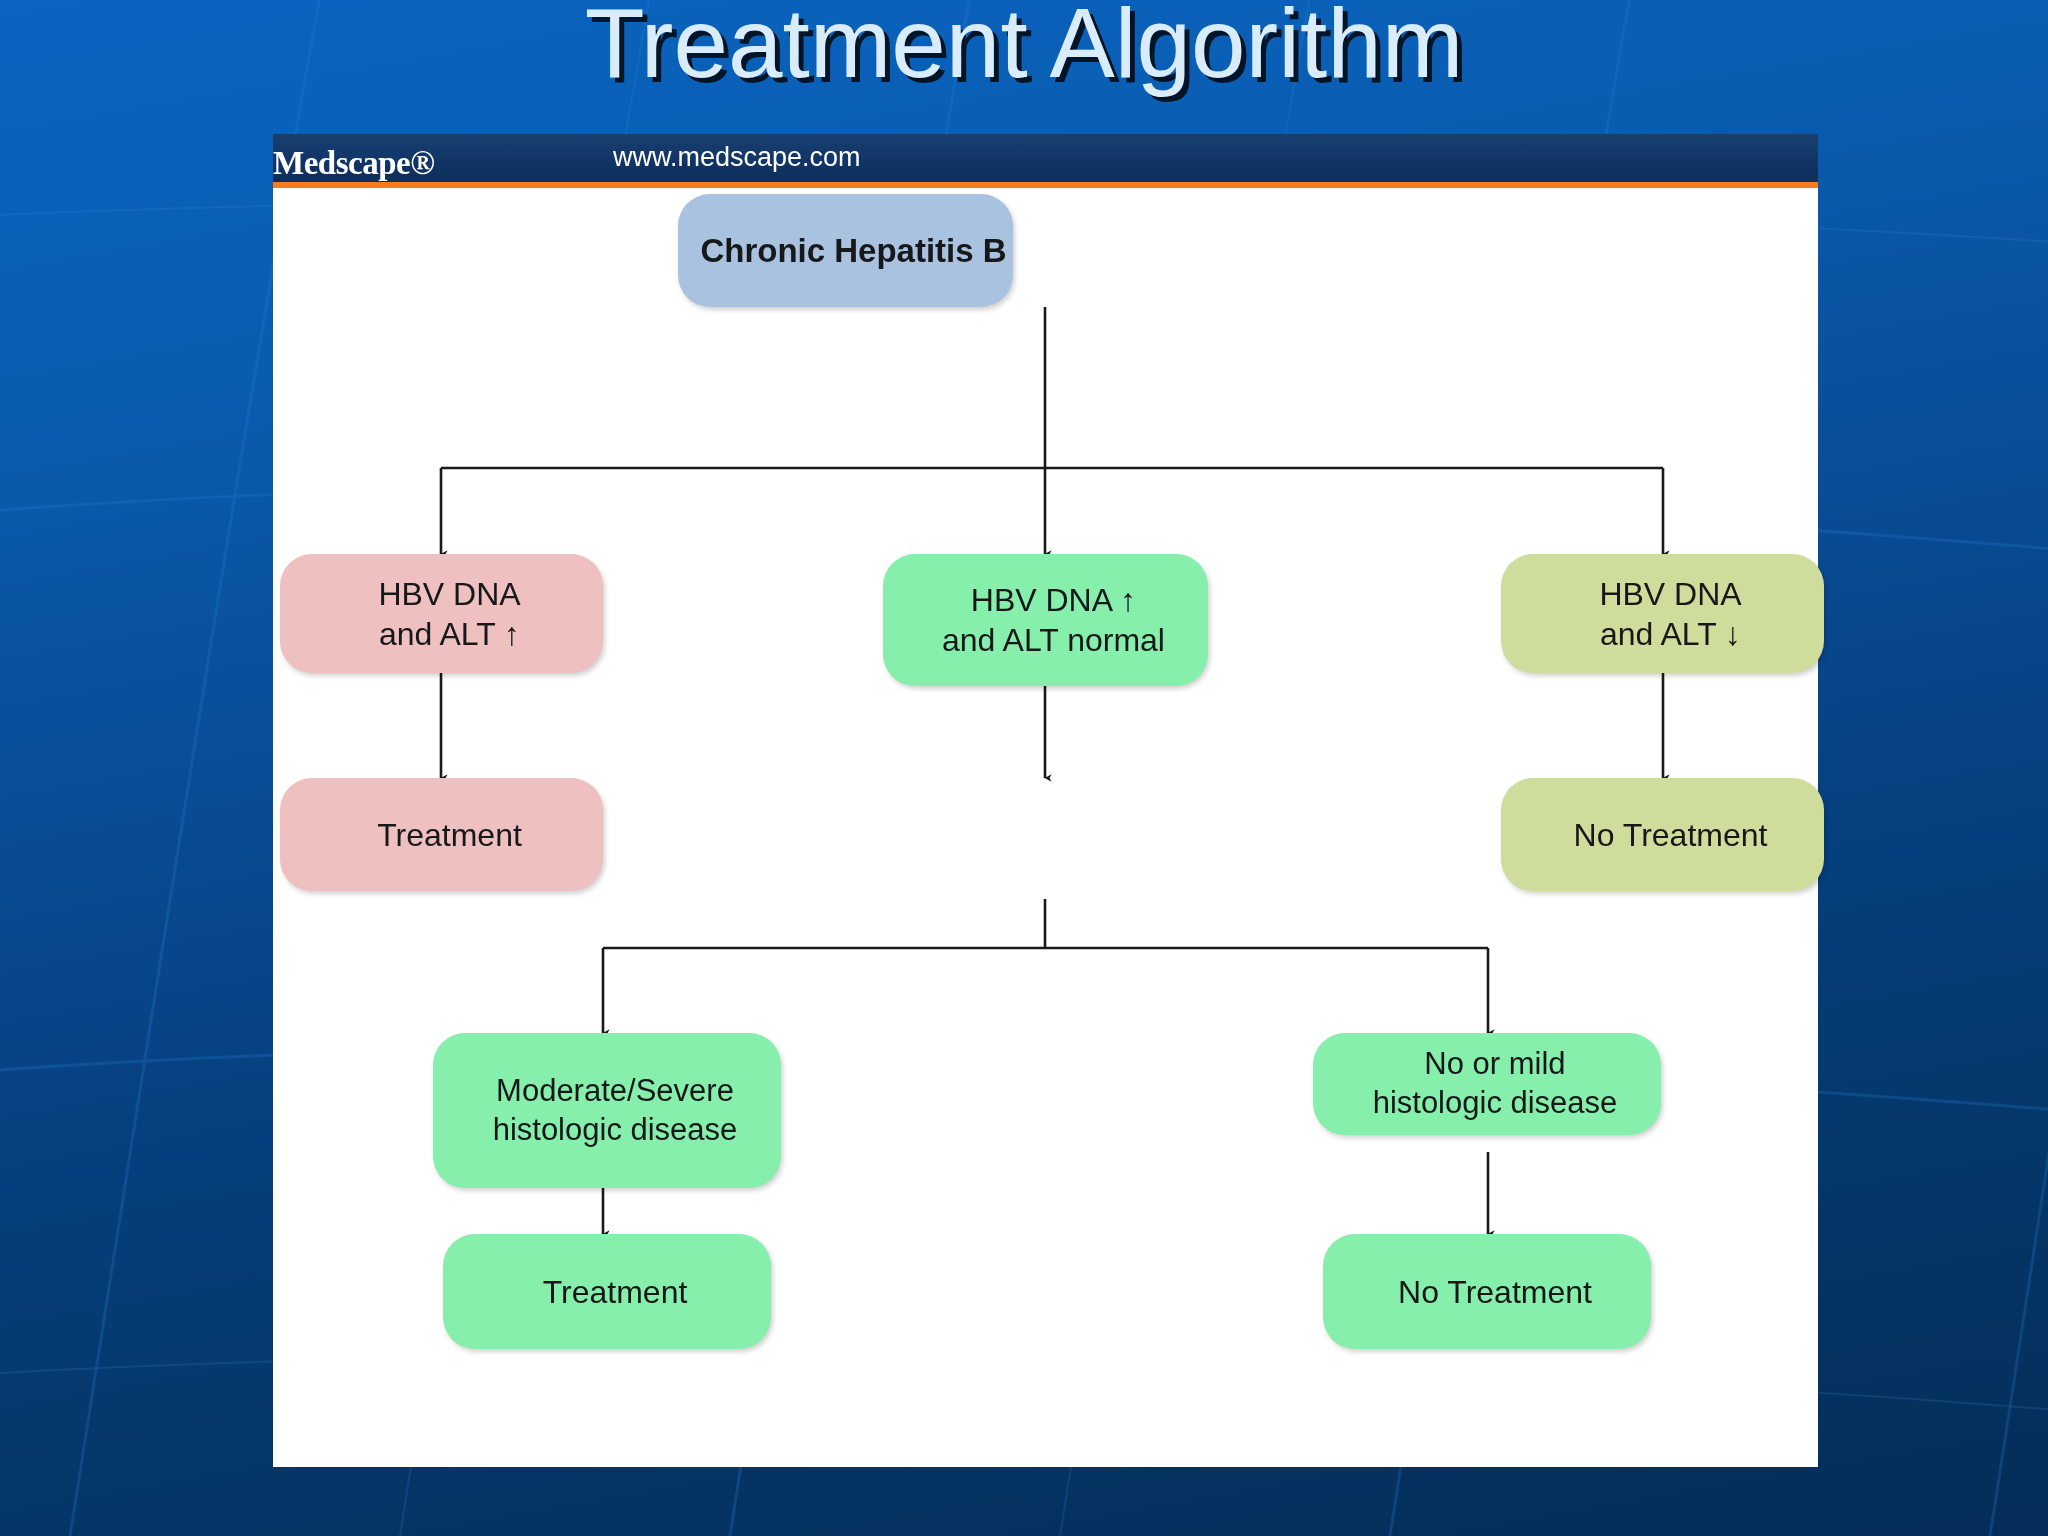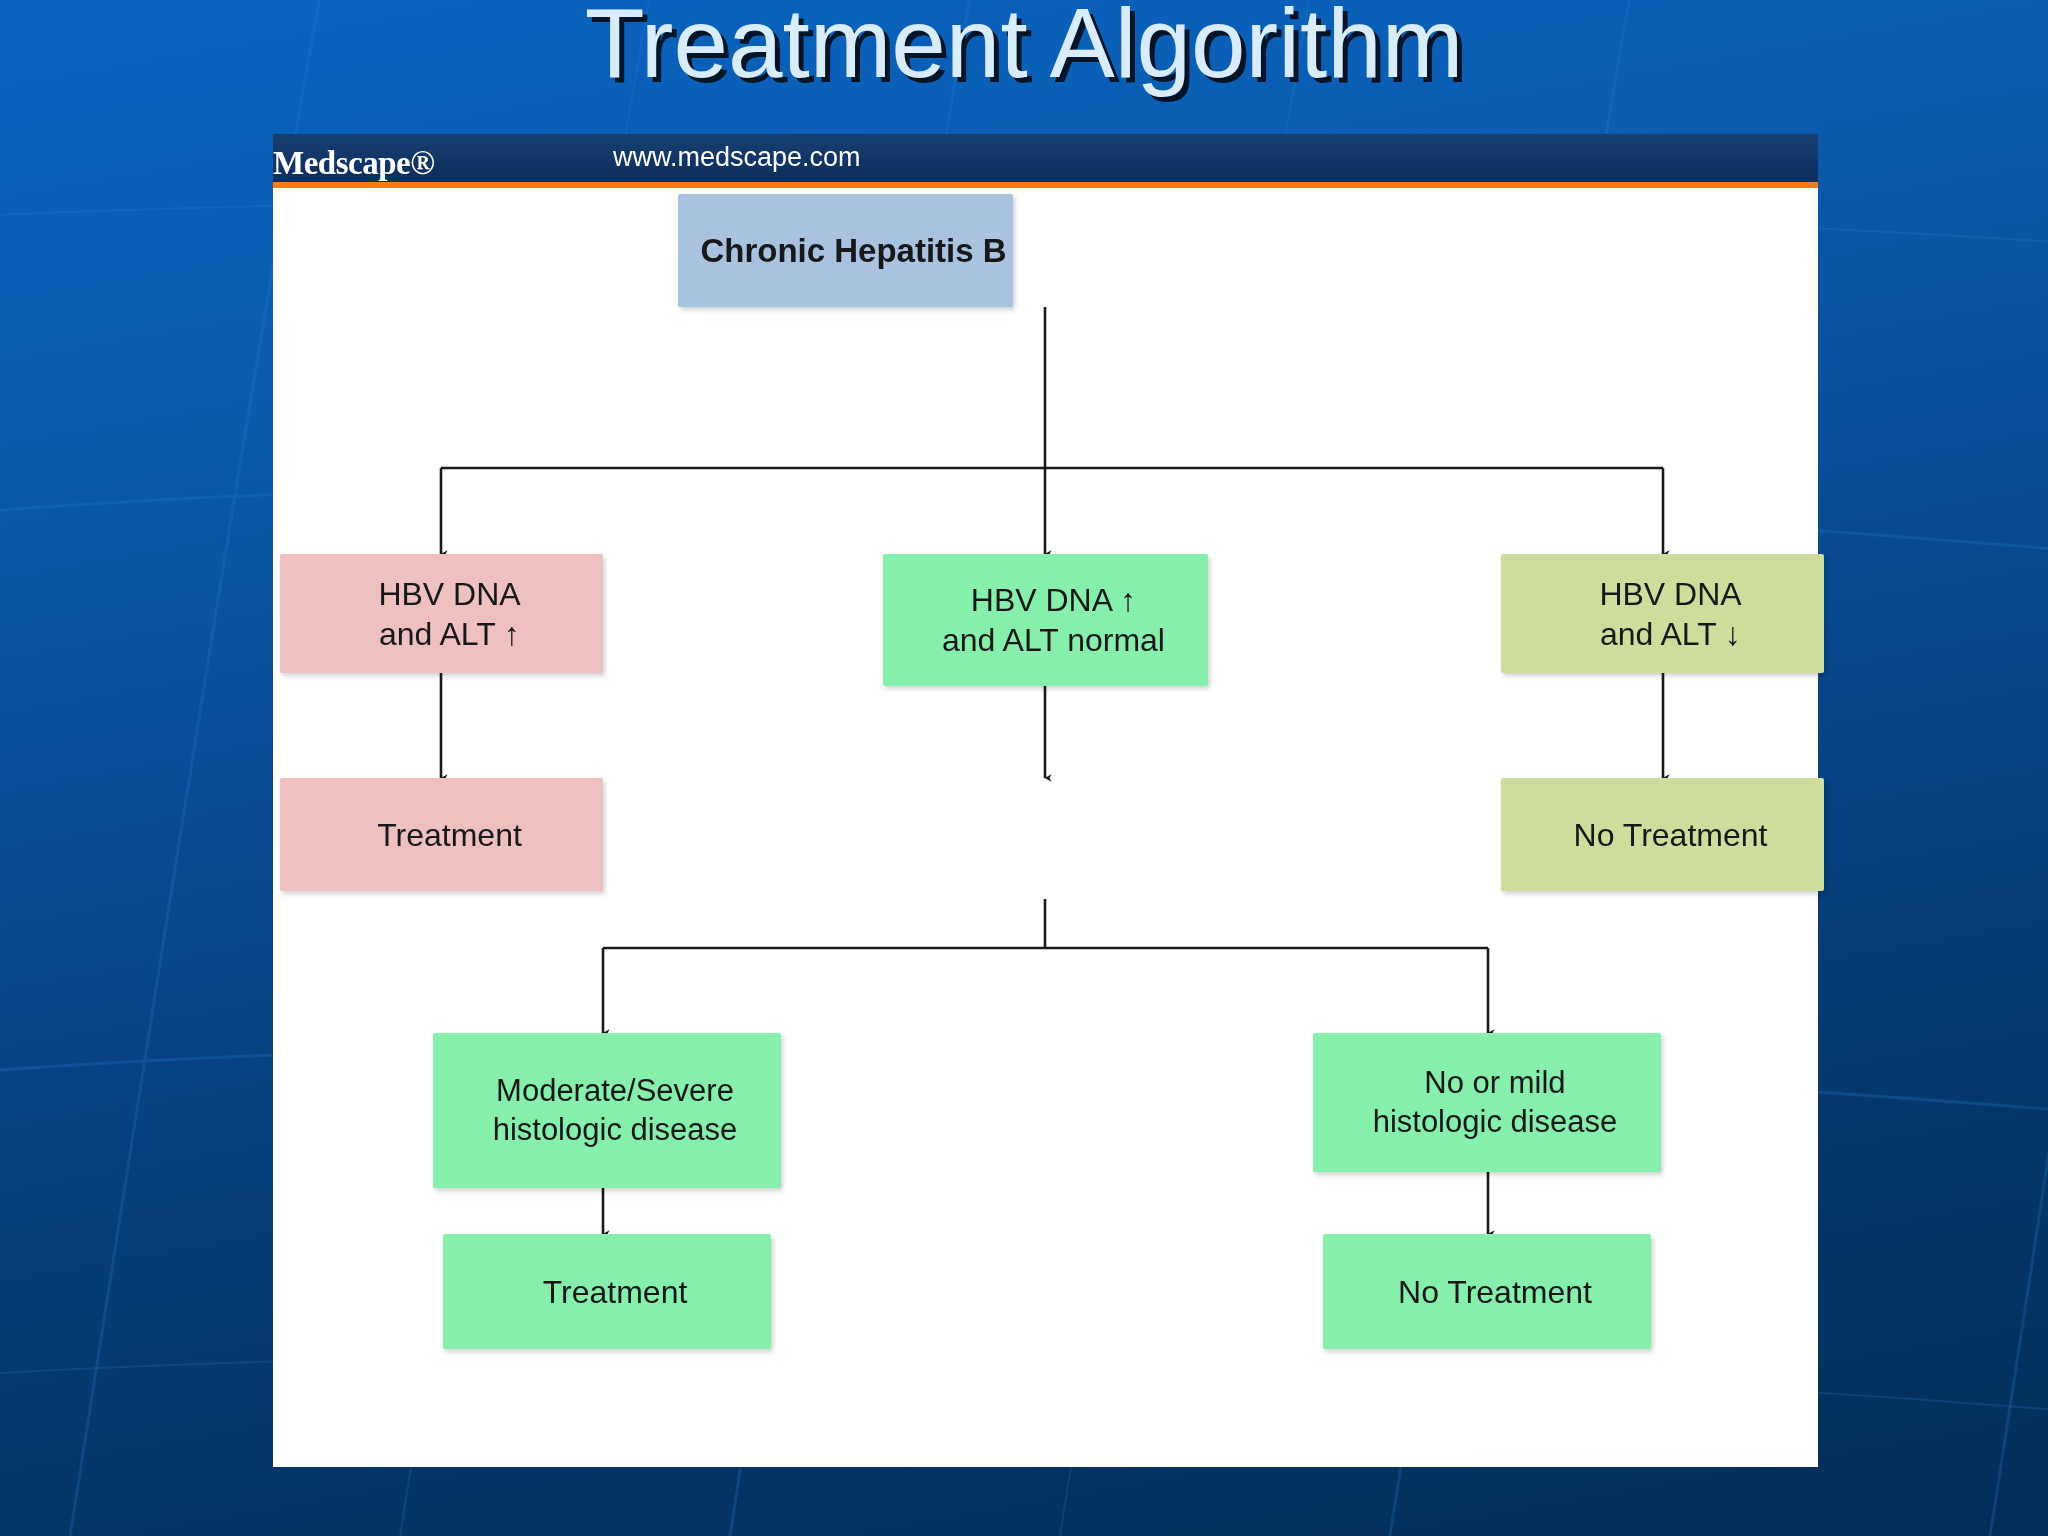--- a/index.html
+++ b/index.html
@@ -89,21 +89,21 @@
   #flow {
     position: absolute;
     left: 0;
     top: 54px;
     width: 1545px;
     height: 1279px;
   }
   .node {
     position: absolute;
     box-sizing: border-box;
-    border-radius: 2px;
+    border-radius: 32px;
     display: flex;
     align-items: center;
     justify-content: center;
     text-align: center;
     color: #17181a;
     font-family: "Liberation Sans", sans-serif;
     line-height: 1.25;
     white-space: pre-line;
     box-shadow: 2px 3px 5px rgba(0,0,0,.18);
     padding-left: 16px;
@@ -212,21 +212,21 @@
 
       <div class="node n-green" style="left:1228px; top:590px; width:323px; height:113px; font-size:32px;">
         <span>No Treatment</span>
       </div>
 
       <div class="node n-purple" style="left:160px; top:845px; width:348px; height:155px; font-size:31px;">
         <span>Moderate/Severe
 histologic disease</span>
       </div>
 
-      <div class="node n-purple" style="left:1040px; top:845px; width:348px; height:139px; font-size:31px;">
+      <div class="node n-purple" style="left:1040px; top:845px; width:348px; height:102px; font-size:31px;">
         <span>No or mild
 histologic disease</span>
       </div>
 
       <div class="node n-purple" style="left:170px; top:1046px; width:328px; height:115px; font-size:32px;">
         <span>Treatment</span>
       </div>
 
       <div class="node n-purple" style="left:1050px; top:1046px; width:328px; height:115px; font-size:32px;">
         <span>No Treatment</span>

